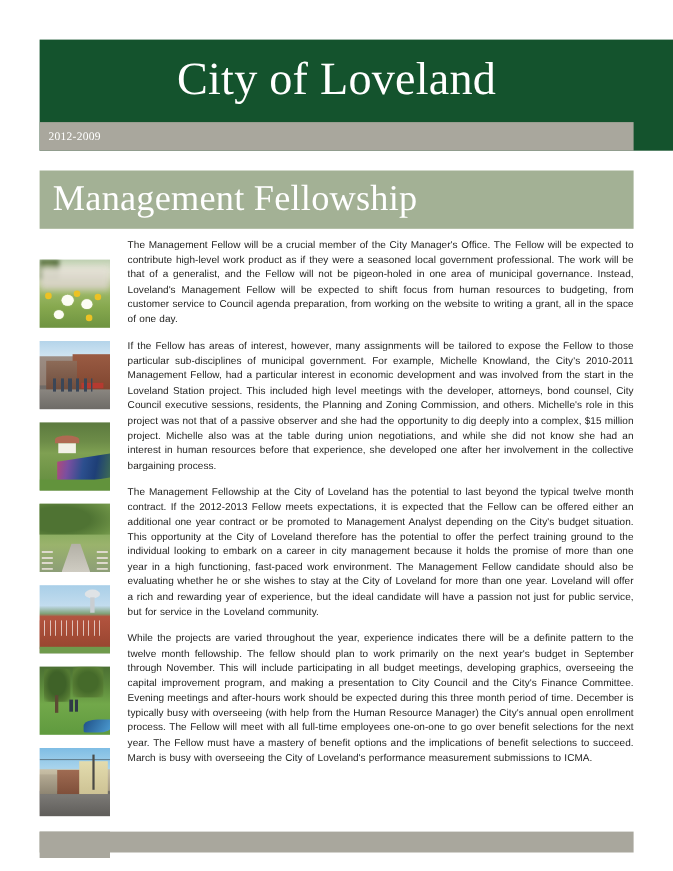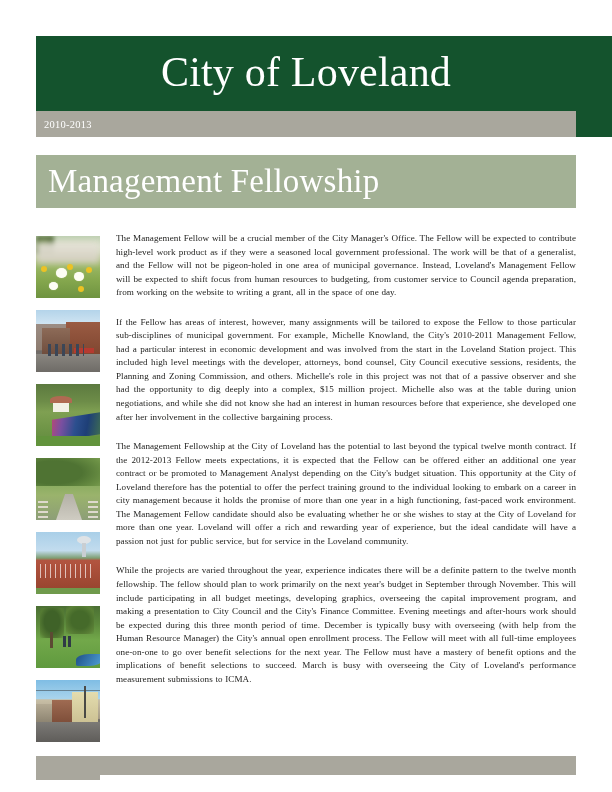--- a/index.html
+++ b/index.html
@@ -210,22 +210,22 @@
     position: absolute;
     left: 116px;
     top: 216px;
     width: 460px;
   }
   .para {
     color: #1d1d1b;
     font-size: 9.1px;
     line-height: 13.55px;
     text-align: justify;
-    margin: 16px 0 11px 0;
-    font-family: Liberation Serif, serif;
+    margin: 0 0 11px 0;
+    font-family: Liberation Sans, sans-serif;
     letter-spacing: 0.05px;
     word-spacing: 0.35px;
   }
   .para:last-child { margin-bottom: 0; }
 
   
   .footer-band {
     position: absolute;
     left: 36px;
     top: 756px;
@@ -235,21 +235,21 @@
   }
 </style>
 </head>
 <body>
 
 <div class="page">
 
   <div class="masthead">
     <div class="masthead-title">City of Loveland</div>
     <div class="masthead-strip">
-      <span class="strip-right">2010-2013</span>
+      <span class="strip-right">2012-2009</span>
     </div>
   </div>
 
   <div class="section-band">
     <div class="section-band-title">Management Fellowship</div>
   </div>
 
   <div class="photo-rail">
 
     <div class="photo p1" style="top:0px;">

